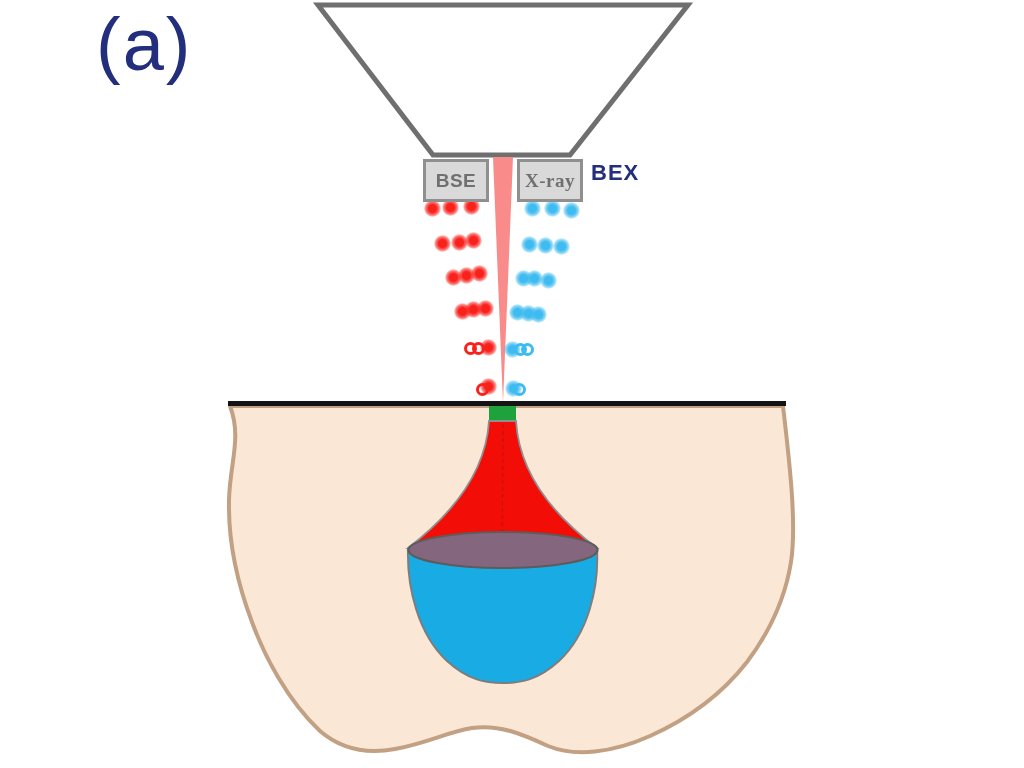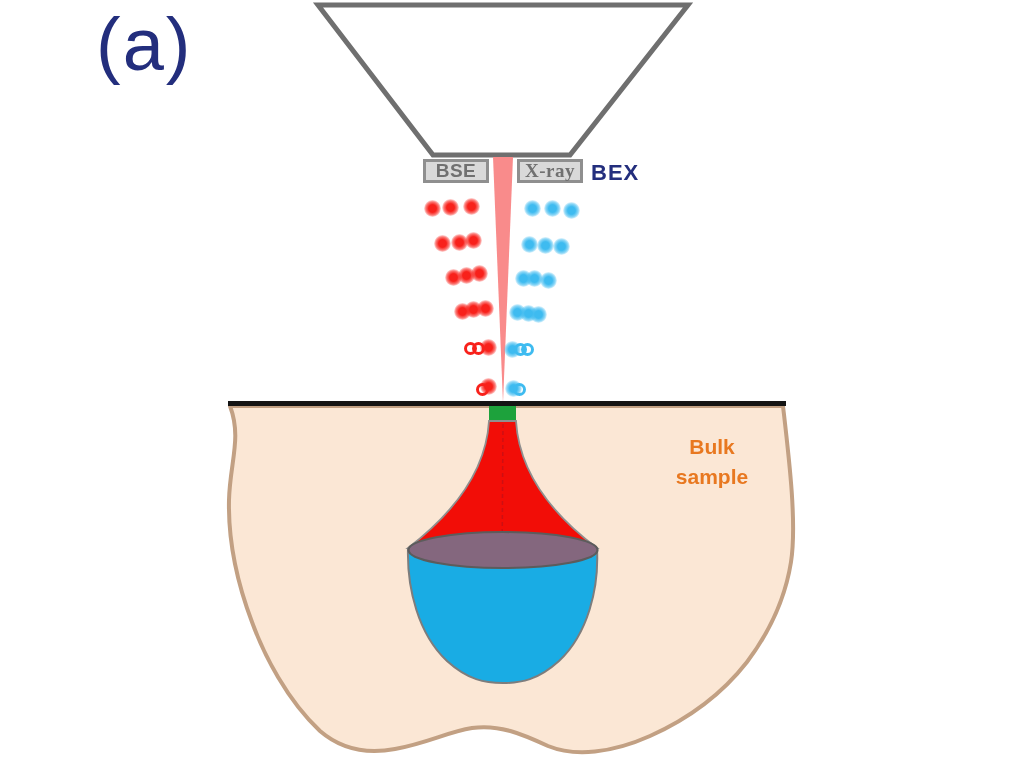--- a/index.html
+++ b/index.html
@@ -20,21 +20,21 @@
   .txt { position: absolute; white-space: nowrap; }
 
   .panel-label {
     left: 96px; top: 2px;
     font-size: 74px; font-weight: 400;
     color: var(--c-navy, #232e7d);
     letter-spacing: 2px;
   }
   .sig-box {
     position: absolute;
-    top: 159px; height: 24px; width: 66px;
+    top: 159px; height: 43px; width: 66px;
     background: var(--c-box_fill, #d9d9d9);
     border: 3px solid var(--c-box_border, #8f8f8f);
     box-sizing: border-box;
     display: flex; align-items: center; justify-content: center;
     font-size: 19px; font-weight: bold;
     color: var(--c-box_text, #707070);
     letter-spacing: 0.5px;
   }
   .bse-box  { left: 423px; }
   .xray-box { left: 517px; font-family: Liberation Serif, serif; }
@@ -164,18 +164,14 @@
   <div class="txt panel-label">(a)</div>
 
   <div class="sig-box bse-box">
     <span>BSE</span>
   </div>
   <div class="sig-box xray-box">
     <span>X-ray</span>
   </div>
   <div class="txt bex-label">BEX</div>
 
-  <div class="txt bulk-label">
-    <div>Bulk</div>
-    <div>sample</div>
-  </div>
 
 </div>
 
 </body></html>

